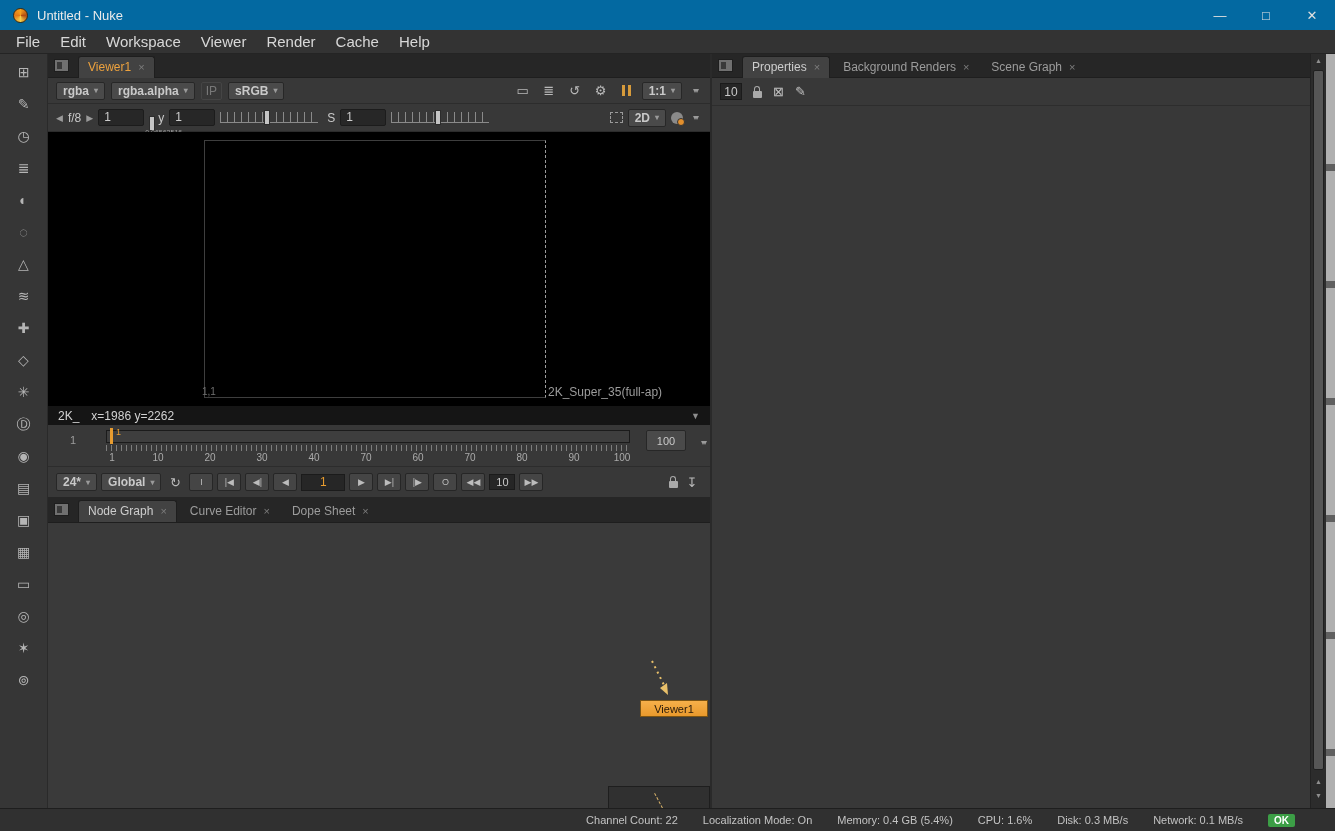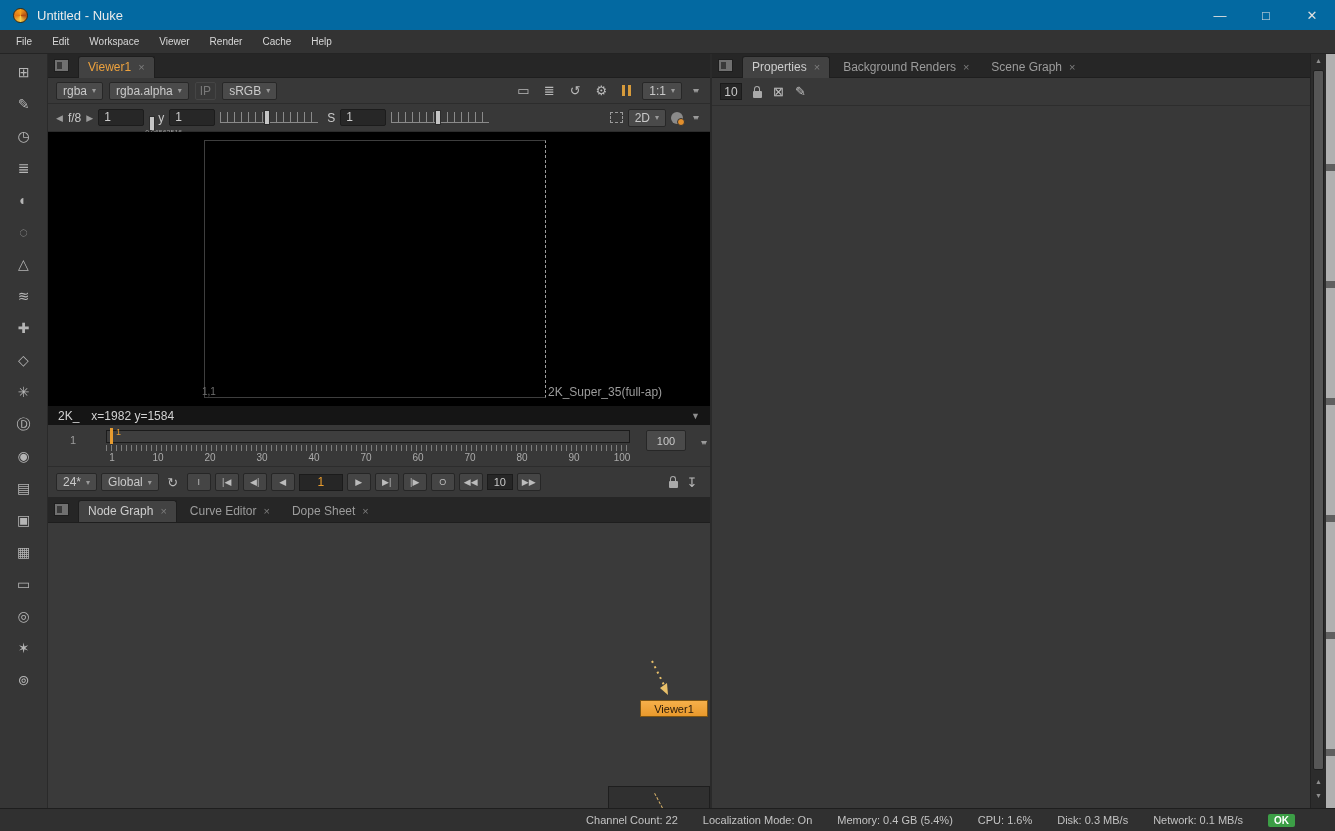--- a/index.html
+++ b/index.html
@@ -15,21 +15,21 @@
   .nuke-logo { width:15px; height:15px; border-radius:50%;
     background:conic-gradient(#f7a01e,#b34d12,#f7cf4a,#e37818,#f7a01e);
     border:1px solid #3a2a10; margin-right:9px; }
   .title { color:#eaeaea; font-size:13px; }
   .win-controls { margin-left:auto; display:flex; height:100%; }
   .win-btn { width:46px; display:flex; align-items:center; justify-content:center;
     color:#e0e0e0; font-size:13px; }
   
   .menubar { position:absolute; left:0; top:30px; width:100%; height:24px; background:#333;
     border-bottom:1px solid #242424; display:flex; align-items:center; padding-left:6px; }
-  .menu-item { color:#d8d8d8; font-size:10px; padding:10px 10px; }
+  .menu-item { color:#d8d8d8; font-size:15px; padding:10px 10px; }
   
   .left-toolbar { position:absolute; left:0; top:54px; width:48px; height:754px;
     background:#363636; border-right:1px solid #2a2a2a; display:flex; flex-direction:column;
     align-items:center; padding-top:9px; gap:13px; }
   .tool-icon { width:24px; height:19px; color:#b5b5b5; font-size:14px; line-height:19px; text-align:center; }
   
   .panel { position:absolute; background:#383838; }
   .viewer-panel   { left:48px;  top:54px;  width:662px; height:443px; }
   .nodegraph-panel{ left:48px;  top:497px; width:662px; height:311px; }
   .right-panel    { left:710px; top:54px;  width:600px; height:754px; border-left:2px solid #2a2a2a; }
@@ -43,21 +43,21 @@
   .tab.active { background:#424242; color:#cdcdcd; border:1px solid #1e1e1e; border-bottom:none;
     border-radius:3px 3px 0 0; }
   .tab-close { color:#7d7d7d; font-size:11px; }
   .orange { color:#eda23e; }
   
   .vtoolbar { display:flex; align-items:center; gap:6px; padding:0 8px; height:26px;
     border-bottom:1px solid #2c2c2c; background:#383838; }
   .vtoolbar2 { height:28px; gap:5px; }
   .dropdown { display:flex; align-items:center; gap:5px; background:#4a4a4a;
     border:1px solid #272727; border-radius:2px; padding:1px 6px; height:18px;
-    color:#c9c9c9; font-size:12px; white-space:nowrap; }
+    color:#c9c9c9; font-size:12px; white-space:nowrap;font-weight:bold; }
   .caret { color:#9a9a9a; font-size:8px; }
   .ip-btn { color:#787878; font-size:12px; border:1px solid #454545; border-radius:2px;
     padding:1px 4px; }
   .spacer { flex:1; }
   .icon-btn { color:#b9b9b9; font-size:13px; width:20px; text-align:center; }
   .pause-icon { width:9px; height:11px; margin:0 5px;
     background:linear-gradient(90deg,#d79b3b 0 3px,transparent 3px 6px,#d79b3b 6px 9px); }
   .chevrons { color:#9a9a9a; font-size:8px; letter-spacing:-2px; width:14px; text-align:center; }
   .navarrow { color:#9a9a9a; font-size:9px; }
   .aperture { color:#c9c9c9; font-size:12px; }
@@ -258,21 +258,21 @@
     </div>
 
     <div class="viewer-canvas">
       <div class="format-rect"></div>
       <span class="format-label">2K_Super_35(full-ap)</span>
       <span class="origin-label">1,1</span>
     </div>
 
     <div class="info-bar">
       <span>2K_</span>
-      <span>x=1982 y=1584</span>
+      <span>x=1986 y=2262</span>
       <span class="info-caret">▼</span>
     </div>
 
     <div class="timeline">
       <span class="tl-range-start">1</span>
       <div class="tl-groove">
         <div class="tl-groove-inner"></div>
       </div>
       <div class="tl-playhead"></div>
       <span class="tl-playhead-label">1</span>

